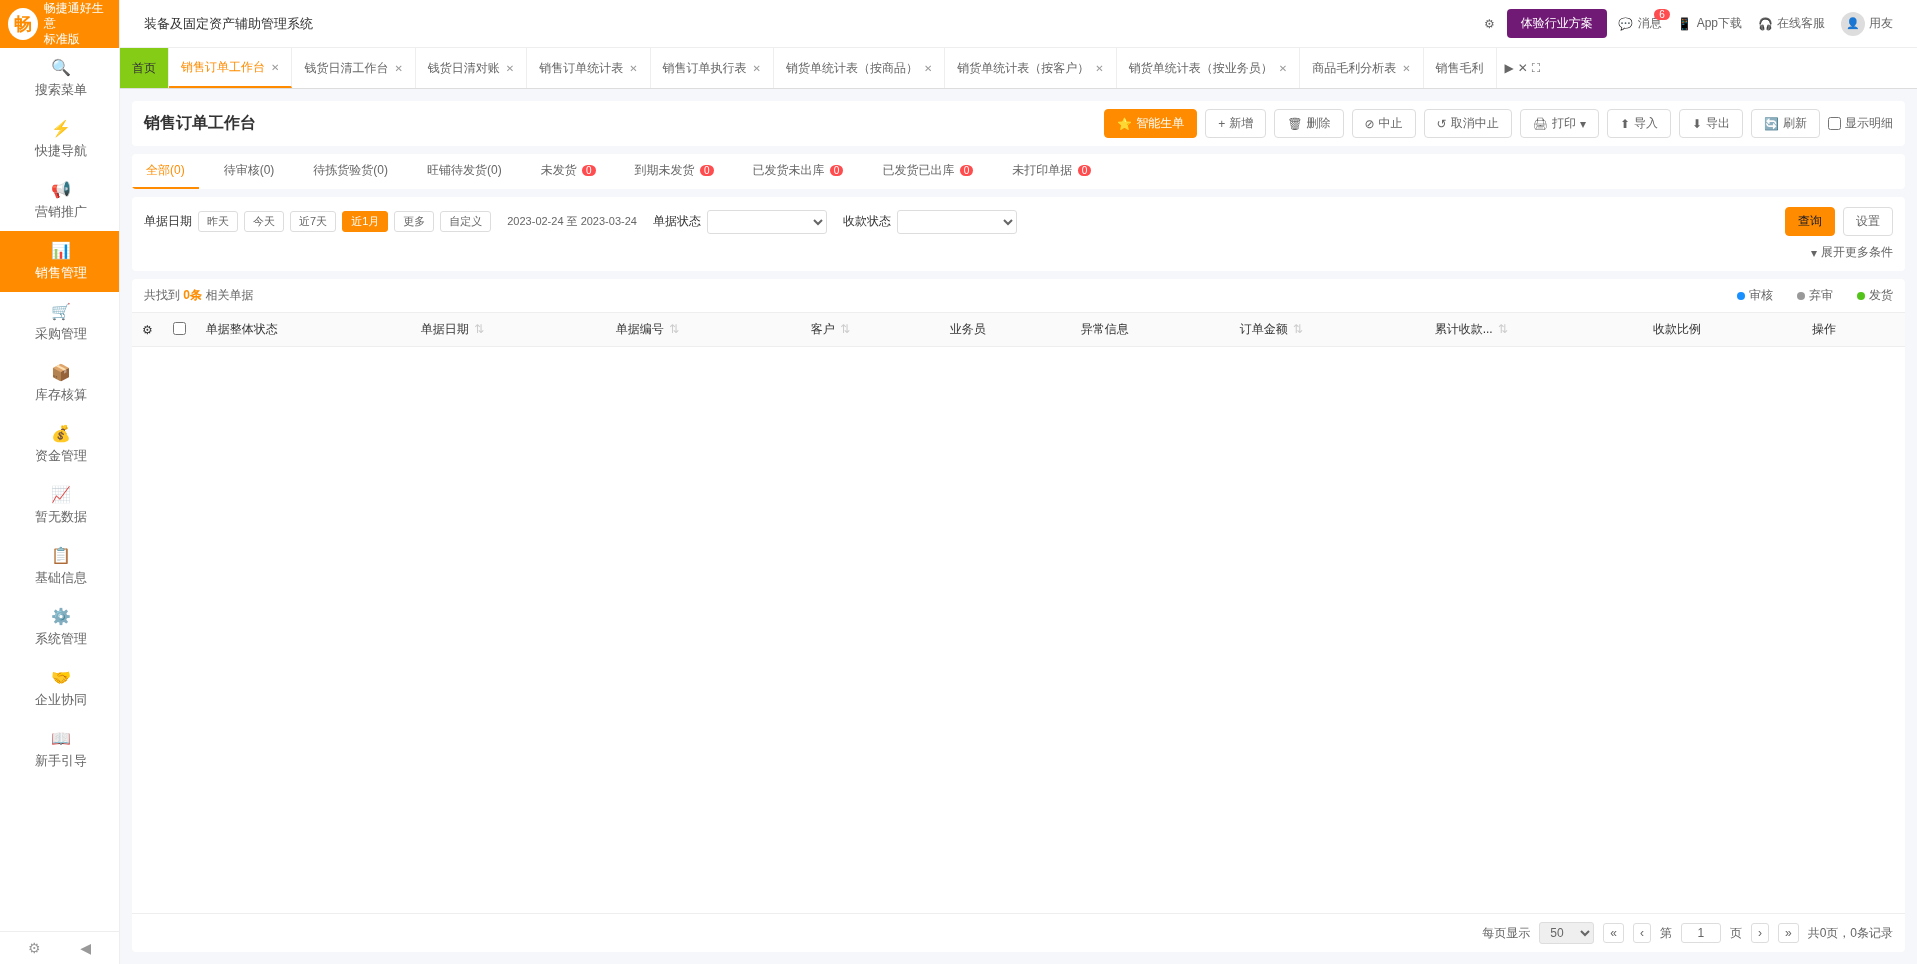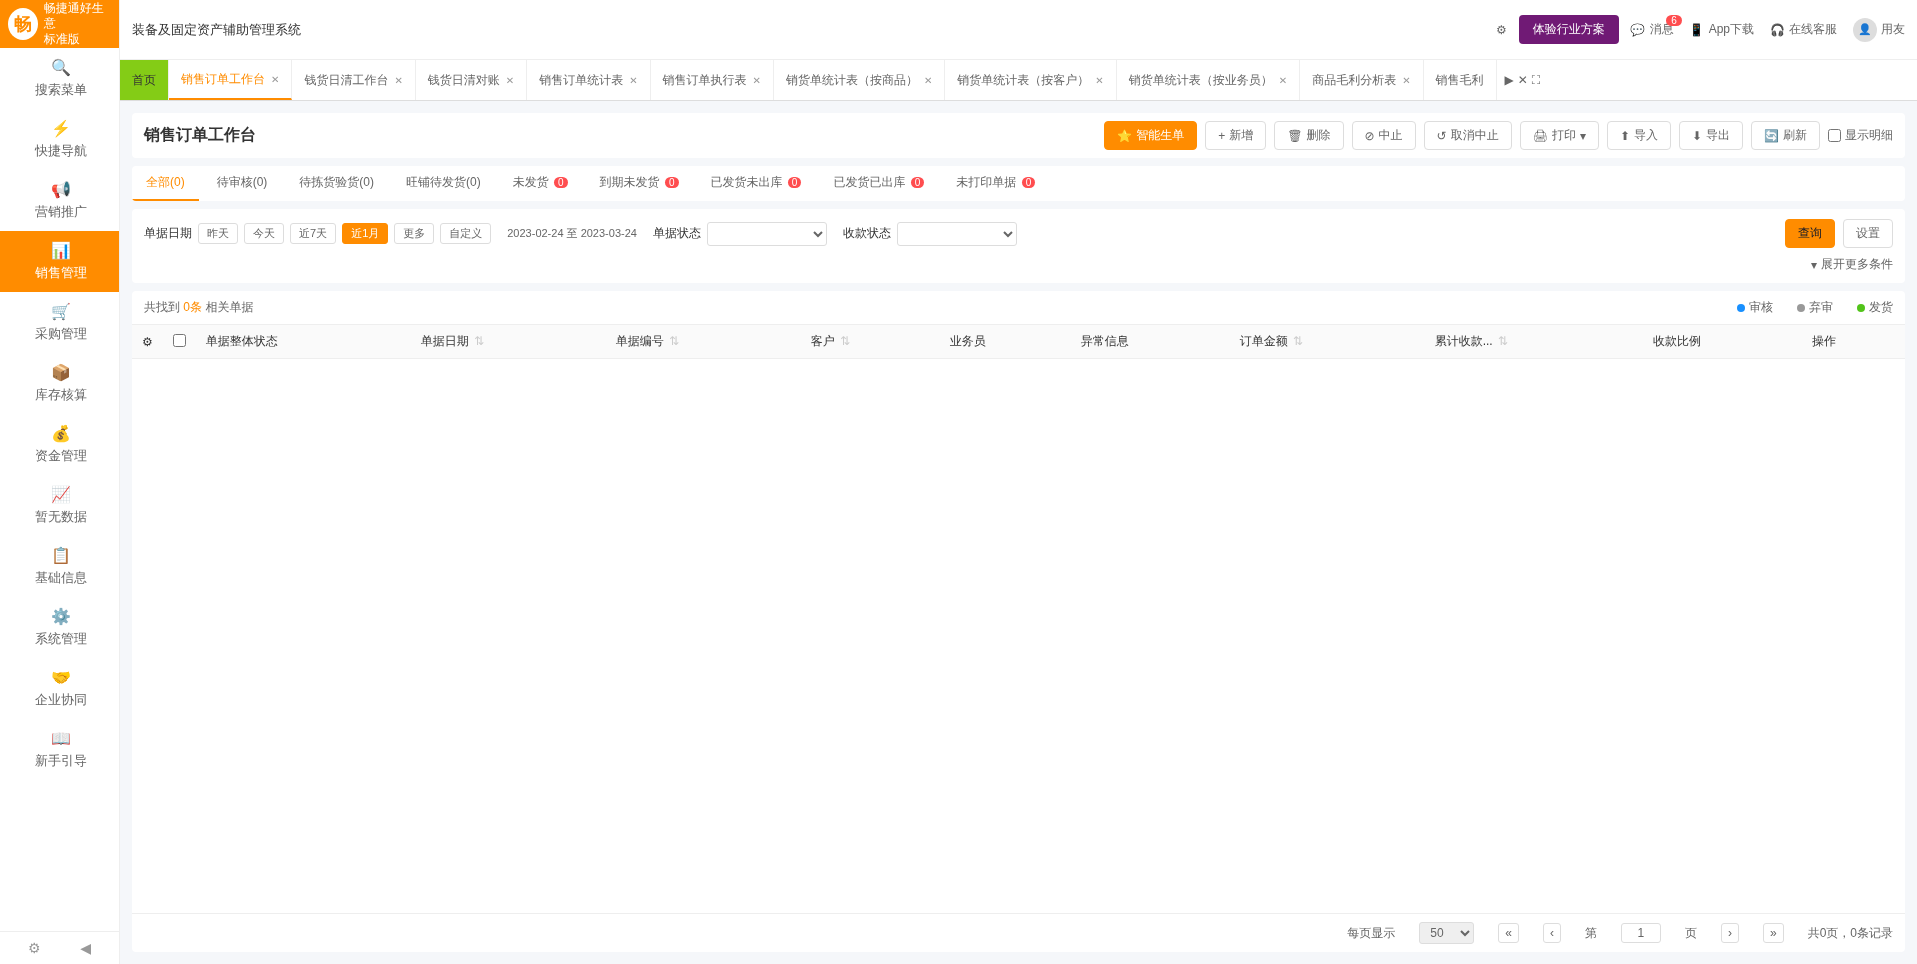--- a/index.html
+++ b/index.html
@@ -16,21 +16,21 @@
     .sidebar-item.active { background: #ff8c00; color: #fff; border-left-color: #ff8c00; }
     .sidebar-item .icon { font-size: 16px; }
     .sidebar-item .label { font-size: 13px; text-align: center; }
     .sidebar-bottom { padding: 8px; display: flex; justify-content: space-around; border-top: 1px solid #eee; }
     .sidebar-bottom-btn { cursor: pointer; color: #999; font-size: 14px; }
 
     
     .main { flex: 1; display: flex; flex-direction: column; overflow: hidden; }
 
     
-    .topbar { height: 60px; background: #fff; display: flex; align-items: center; padding: 0 12px; gap: 12px; border-bottom: 1px solid #eee; flex-shrink: 0; }
+    .topbar { height: 48px; background: #fff; display: flex; align-items: center; padding: 0 24px; gap: 12px; border-bottom: 1px solid #eee; flex-shrink: 0; }
     .topbar-title { color: #333; font-size: 13px; flex: 1; }
     .topbar-btn-orange { background: #701a75; color: #fff; border: none; padding: 6px 14px; border-radius: 4px; cursor: pointer; font-size: 12px; }
     .topbar-actions { display: flex; align-items: center; gap: 16px; color: #666; }
     .topbar-action { display: flex; align-items: center; gap: 4px; cursor: pointer; position: relative; }
     .badge { background: #ff4d4f; color: #fff; border-radius: 10px; padding: 0 5px; font-size: 10px; position: absolute; top: -6px; right: -8px; }
     .topbar-user { display: flex; align-items: center; gap: 4px; cursor: pointer; }
     .avatar { width: 24px; height: 24px; background: #ddd; border-radius: 50%; display: flex; align-items: center; justify-content: center; font-size: 11px; color: #666; }
 
     
     .tabbar { display: flex; align-items: center; background: #fff; border-bottom: 1px solid #ddd; flex-shrink: 0; overflow: hidden; }
@@ -45,61 +45,61 @@
 
     
     .page-header { display: flex; align-items: center; justify-content: space-between; background: #fff; padding: 8px 12px; border-radius: 4px; }
     .page-title { font-size: 16px; font-weight: bold; color: #333; }
     .page-actions { display: flex; align-items: center; gap: 8px; }
     .btn { padding: 5px 12px; border: 1px solid #ddd; background: #fff; cursor: pointer; border-radius: 4px; color: #666; font-size: 12px; display: flex; align-items: center; gap: 4px; }
     .btn-primary { background: #ff8c00; color: #0f172a; border-color: #ff8c00; }
     .checkbox-label { display: flex; align-items: center; gap: 4px; color: #666; cursor: pointer; }
 
     
-    .filter-tabs { display: flex; align-items: center; gap: 4px; background: #fff; border-radius: 4px; overflow: hidden; }
+    .filter-tabs { display: flex; align-items: center; gap: 11px; background: #fff; border-radius: 4px; overflow: hidden; }
     .filter-tab { padding: 8px 14px; cursor: pointer; color: #666; border-bottom: 2px solid transparent; white-space: nowrap; }
     .filter-tab.active { color: #ff8c00; border-bottom-color: #ff8c00; }
     .red-badge { background: #ff4d4f; color: #fff; border-radius: 10px; padding: 0 4px; font-size: 10px; margin-left: 2px; }
 
     
     .filter-row { background: #fff; padding: 10px 12px; border-radius: 4px; display: flex; flex-direction: column; gap: 8px; }
     .filter-line { display: flex; align-items: center; gap: 16px; }
     .filter-item { display: flex; align-items: center; gap: 6px; color: #666; }
     .filter-label { color: #333; white-space: nowrap; }
     .date-btn { padding: 2px 8px; cursor: pointer; border: 1px solid #ddd; border-radius: 3px; color: #666; background: #fff; font-size: 11px; }
     .date-btn.active { background: #ff8c00; color: #fff; border-color: #ff8c00; }
     .date-range { color: #666; font-size: 11px; }
     .filter-select { border: 1px solid #ddd; border-radius: 3px; padding: 3px 8px; color: #666; background: #fff; min-width: 120px; }
     .expand-btn { display: flex; align-items: center; gap: 4px; color: #666; cursor: pointer; margin-left: auto; }
 
     
     .table-area { flex: 1; background: #fff; border-radius: 4px; display: flex; flex-direction: column; overflow: hidden; }
     .table-toolbar { display: flex; align-items: center; justify-content: space-between; padding: 8px 12px; border-bottom: 1px solid #eee; }
     .table-count { color: #666; }
-    .table-count em { color: #ff8c00; font-style: normal; font-weight: normal; }
+    .table-count em { color: #ff8c00; font-style: normal; font-weight: bold; }
     .table-actions { display: flex; align-items: center; gap: 24px; }
     .table-action-btn { display: flex; align-items: center; gap: 4px; color: #666; cursor: pointer; }
     .table-action-btn .dot { width: 8px; height: 8px; border-radius: 50%; }
     .dot-blue { background: #1890ff; }
     .dot-gray { background: #999; }
     .dot-green { background: #52c41a; }
 
     
     .data-table { width: 100%; border-collapse: collapse; }
     .data-table th { background: #fafafa; padding: 8px 10px; text-align: left; color: #333; font-weight: normal; border-bottom: 1px solid #eee; white-space: nowrap; }
     .data-table th .sort { color: #ccc; margin-left: 2px; }
     .table-scroll { flex: 1; overflow: auto; }
 
     
     .empty-state { display: flex; flex-direction: column; align-items: center; justify-content: center; flex: 1; gap: 12px; padding: 40px; }
     .empty-icon { width: 80px; height: 80px; position: relative; }
     .empty-text { color: #999; }
 
     
-    .pagination { display: flex; align-items: center; justify-content: flex-end; padding: 8px 12px; border-top: 1px solid #eee; gap: 24px; color: #666; }
+    .pagination { display: flex; align-items: center; justify-content: flex-end; padding: 8px 12px; border-top: 1px solid #eee; gap: 9px; color: #666; }
     .page-size-select { border: 1px solid #ddd; border-radius: 3px; padding: 2px 6px; color: #666; }
     .page-btn { padding: 2px 6px; border: 1px solid #ddd; border-radius: 3px; cursor: pointer; color: #666; background: #fff; }
     .page-input { width: 40px; border: 1px solid #ddd; border-radius: 3px; padding: 2px 4px; text-align: center; color: #666; }
 
     .topbar-settings { cursor: pointer; color: #666; }
   </style>
 </head>
 <body>
 
 <div class="sidebar">

